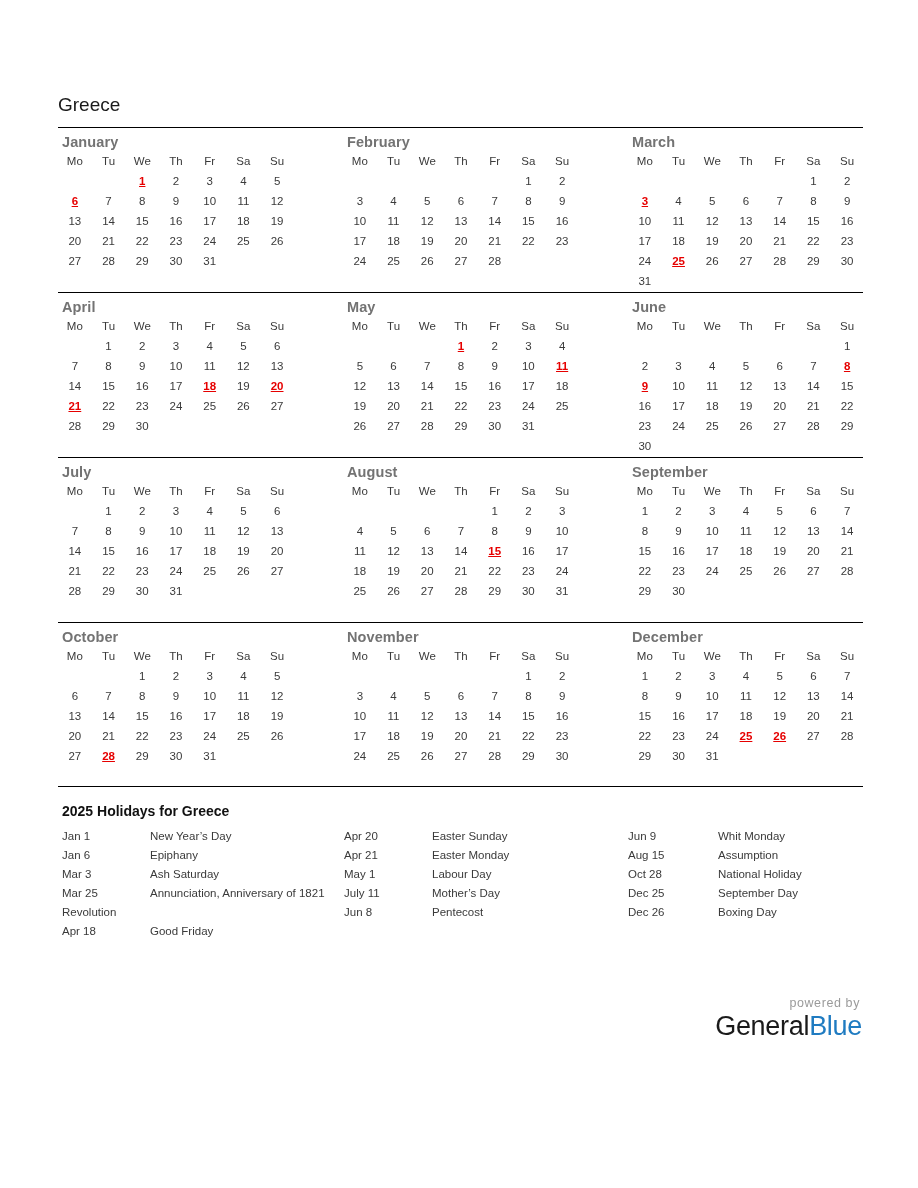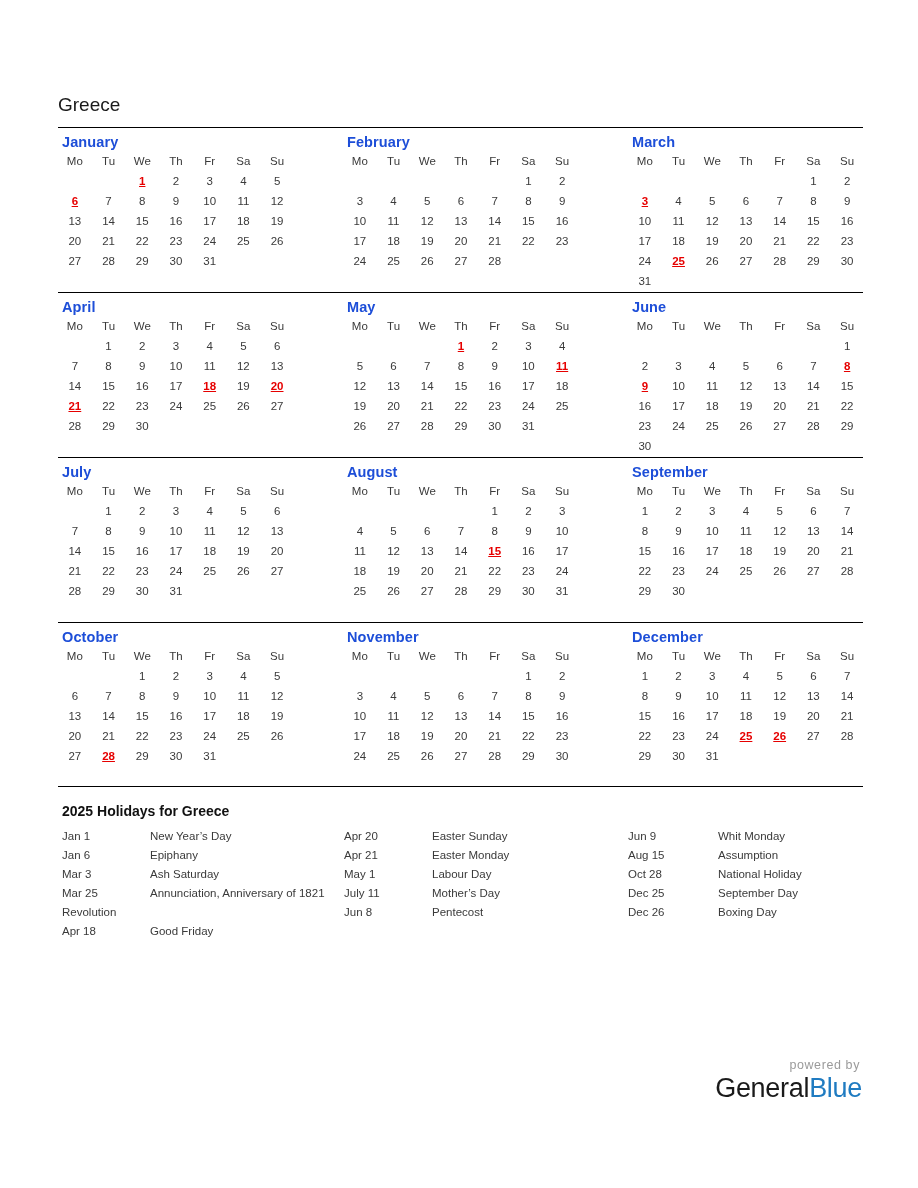--- a/index.html
+++ b/index.html
@@ -69,21 +69,21 @@
   .month-block {
     width: 285px;
     padding-top: 6px;
     box-sizing: border-box;
   }
   .month-block.narrow { width: 235px; }
 
   .month-name {
     font-size: 14.5px;
     font-weight: bold;
-    color: #1d4ed8;
+    color: #737373;
     margin: 0 0 4px 4px;
     letter-spacing: 0.1px;
   }
   table.month {
     border-collapse: collapse;
     table-layout: fixed;
     width: 236px;
   }
   table.month th {
     font-size: 11.5px;
@@ -146,21 +146,21 @@
     box-sizing: border-box;
   }
   .holiday-col.c3 .hdate { width: 62px; flex: 0 0 62px; padding-left: 6px; }
   .holiday-row .hname { flex: 1 1 auto; }
   .holiday-row.cont .hdate { width: auto; flex: 0 0 auto; }
 
   
   .footer-logo {
     position: absolute;
     right: 56px;
-    top: 1058px;
+    top: 996px;
     text-align: right;
   }
   .powered {
     font-size: 12.5px;
     color: #9a9a9a;
     letter-spacing: 0.6px;
     line-height: 15px;
     margin-right: 2px;
   }
   .brand {

